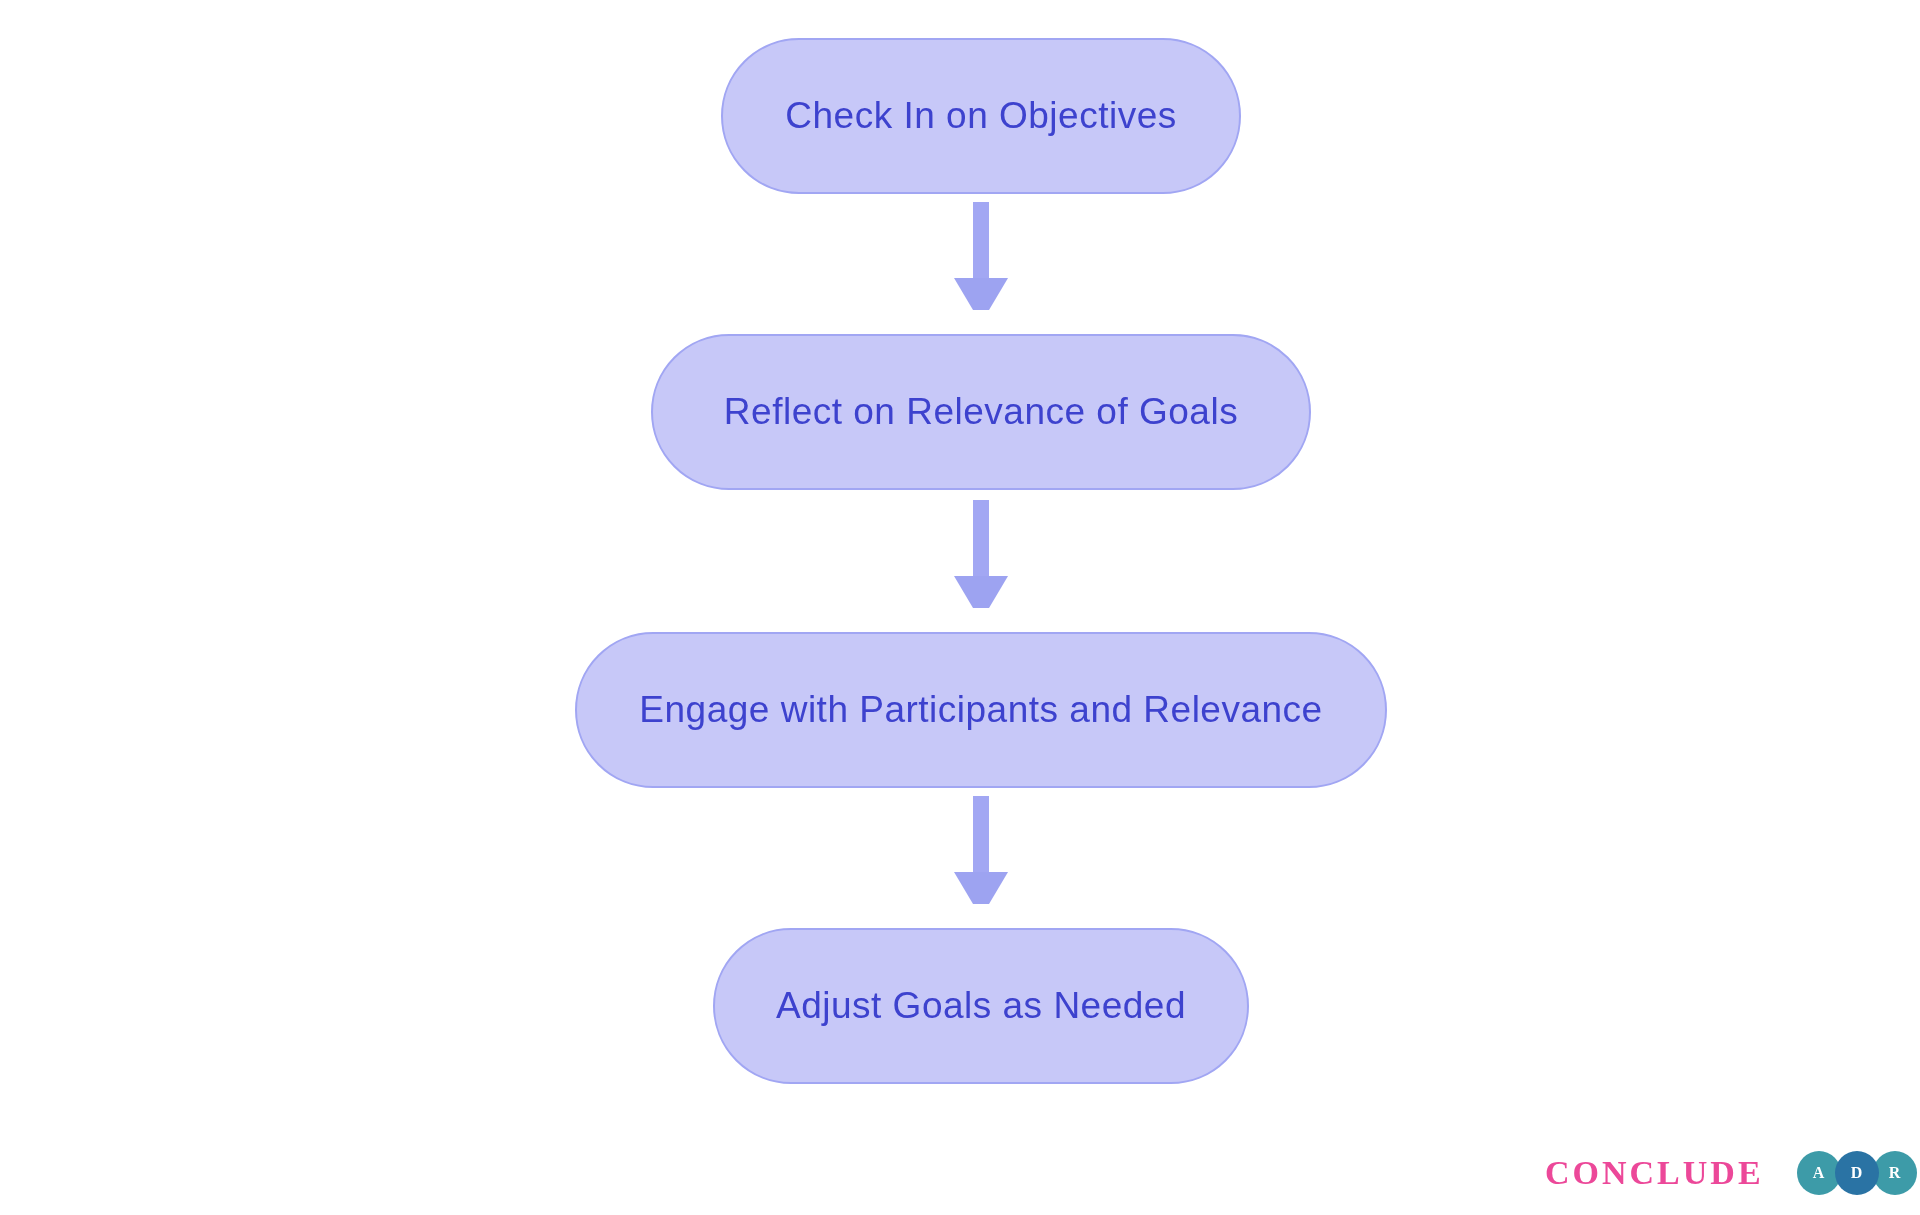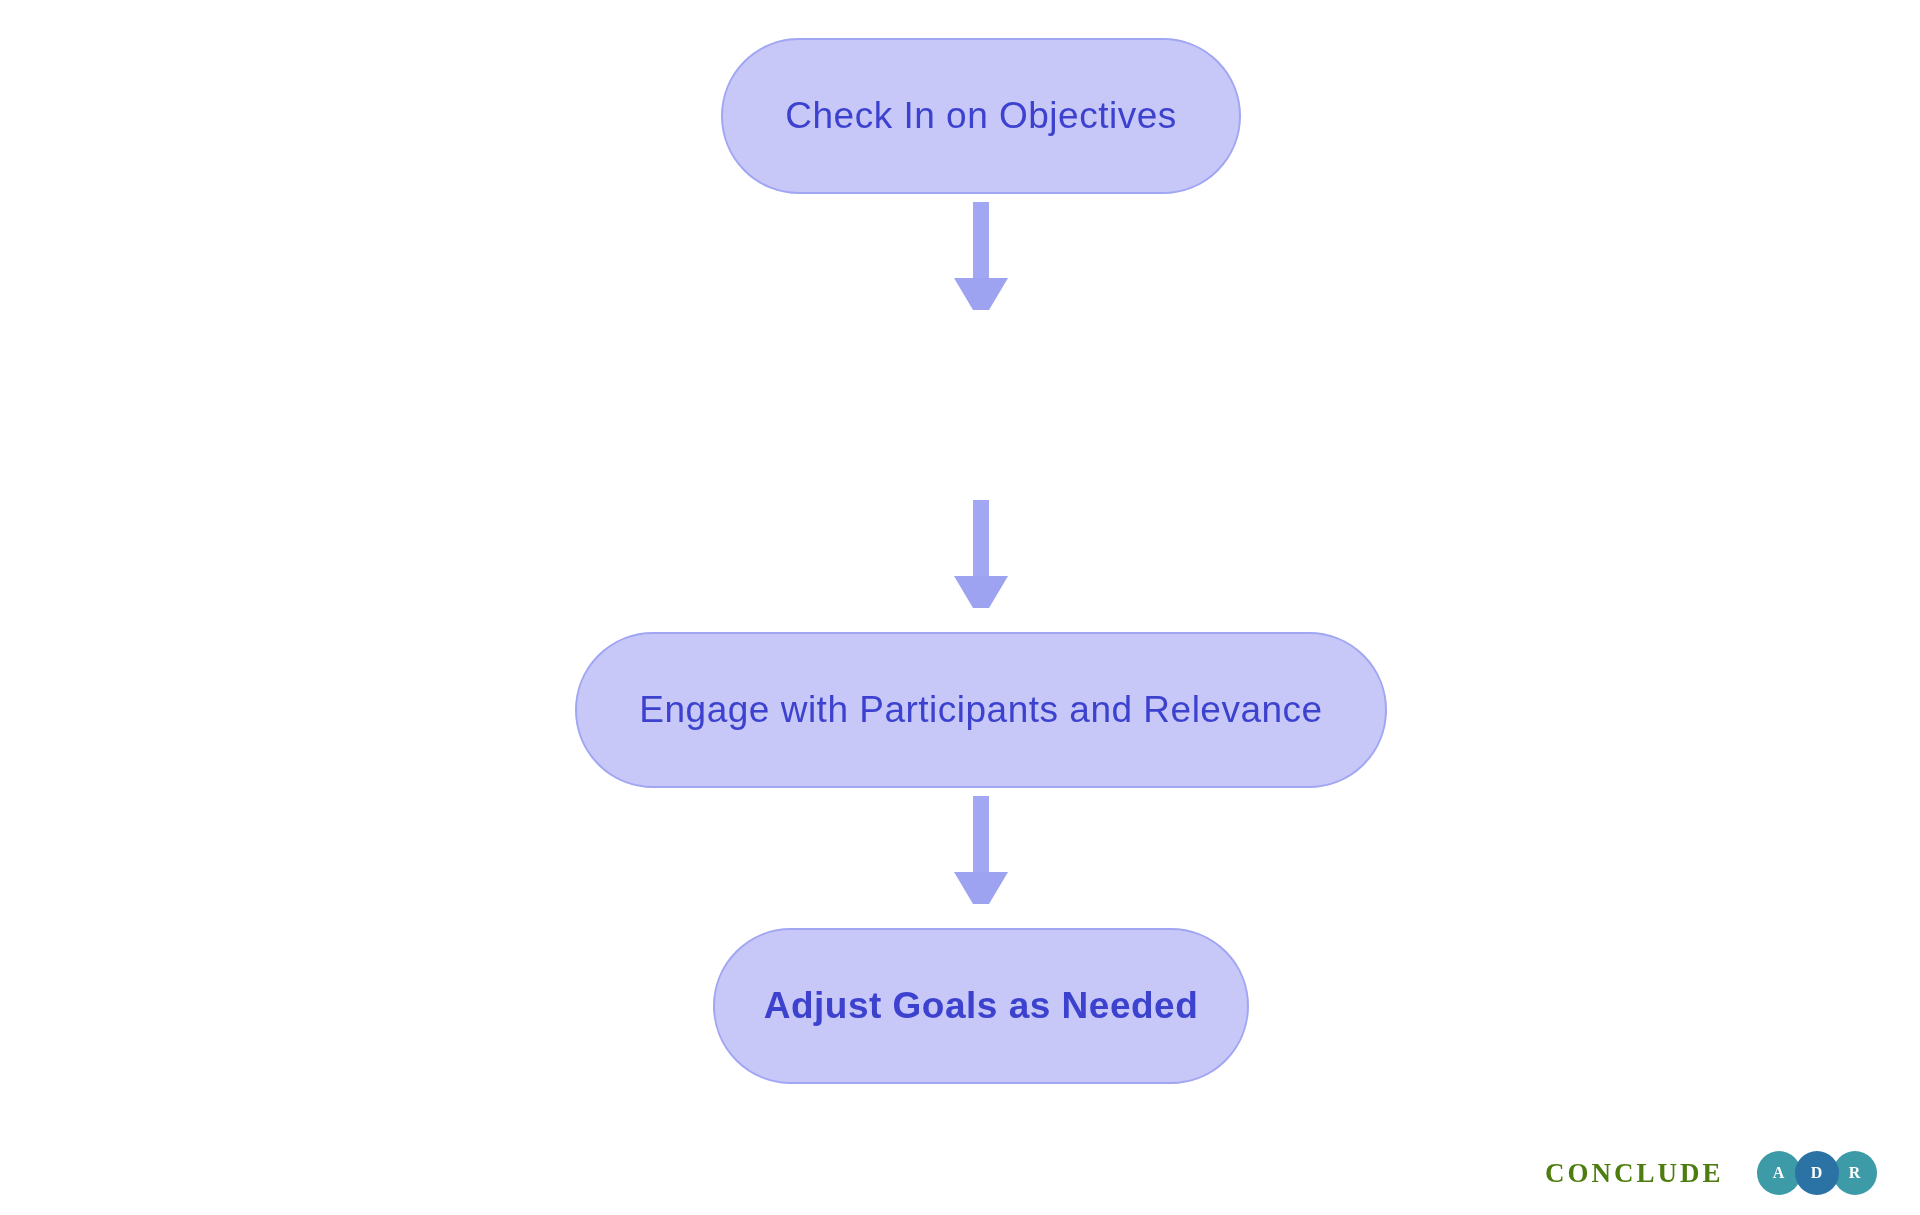--- a/index.html
+++ b/index.html
@@ -32,21 +32,21 @@
   }
   .node-label {
     color: #3d42ce;
     font-size: 37px;
     letter-spacing: 0.5px;
     white-space: nowrap;
   }
   .node-1 { left: 705px; top: 22px;  width: 520px; }
   .node-2 { left: 635px; top: 318px; width: 660px; }
   .node-3 { left: 559px; top: 616px; width: 812px; }
-  .node-4 { left: 697px; top: 912px; width: 536px; font-weight: bold; }
+  .node-4 { left: 697px; top: 912px; width: 536px; }
 
   
   .arrow {
     position: absolute;
     left: 946px;           
     width: 38px;
     height: 140px;
     display: flex;
     flex-direction: column;
     align-items: center;
@@ -73,23 +73,23 @@
     left: 1513px;
     top: 1134px;
     height: 46px;
     display: flex;
     align-items: center;
     gap: 17px;
   }
   .wordmark {
     font-family: "Liberation Serif", serif;
     font-weight: bold;
-    font-size: 27px;
+    font-size: 34px;
     letter-spacing: 3px;
-    color: #4d7c0f;
+    color: #ec4899;
     white-space: nowrap;
   }
   .badges {
     display: flex;
     align-items: center;
   }
   .badge {
     width: 44px;
     height: 44px;
     border-radius: 50%;
@@ -113,20 +113,23 @@
 
   <div class="node node-1">
     <span class="node-label">Check In on Objectives</span>
   </div>
 
   <div class="arrow arrow-1">
     <div class="arrow-line"></div>
     <div class="arrow-head"></div>
   </div>
 
+  <div class="node node-2">
+    <span class="node-label">Reflect on Relevance of Goals</span>
+  </div>
 
   <div class="arrow arrow-2">
     <div class="arrow-line"></div>
     <div class="arrow-head"></div>
   </div>
 
   <div class="node node-3">
     <span class="node-label">Engage with Participants and Relevance</span>
   </div>
 

